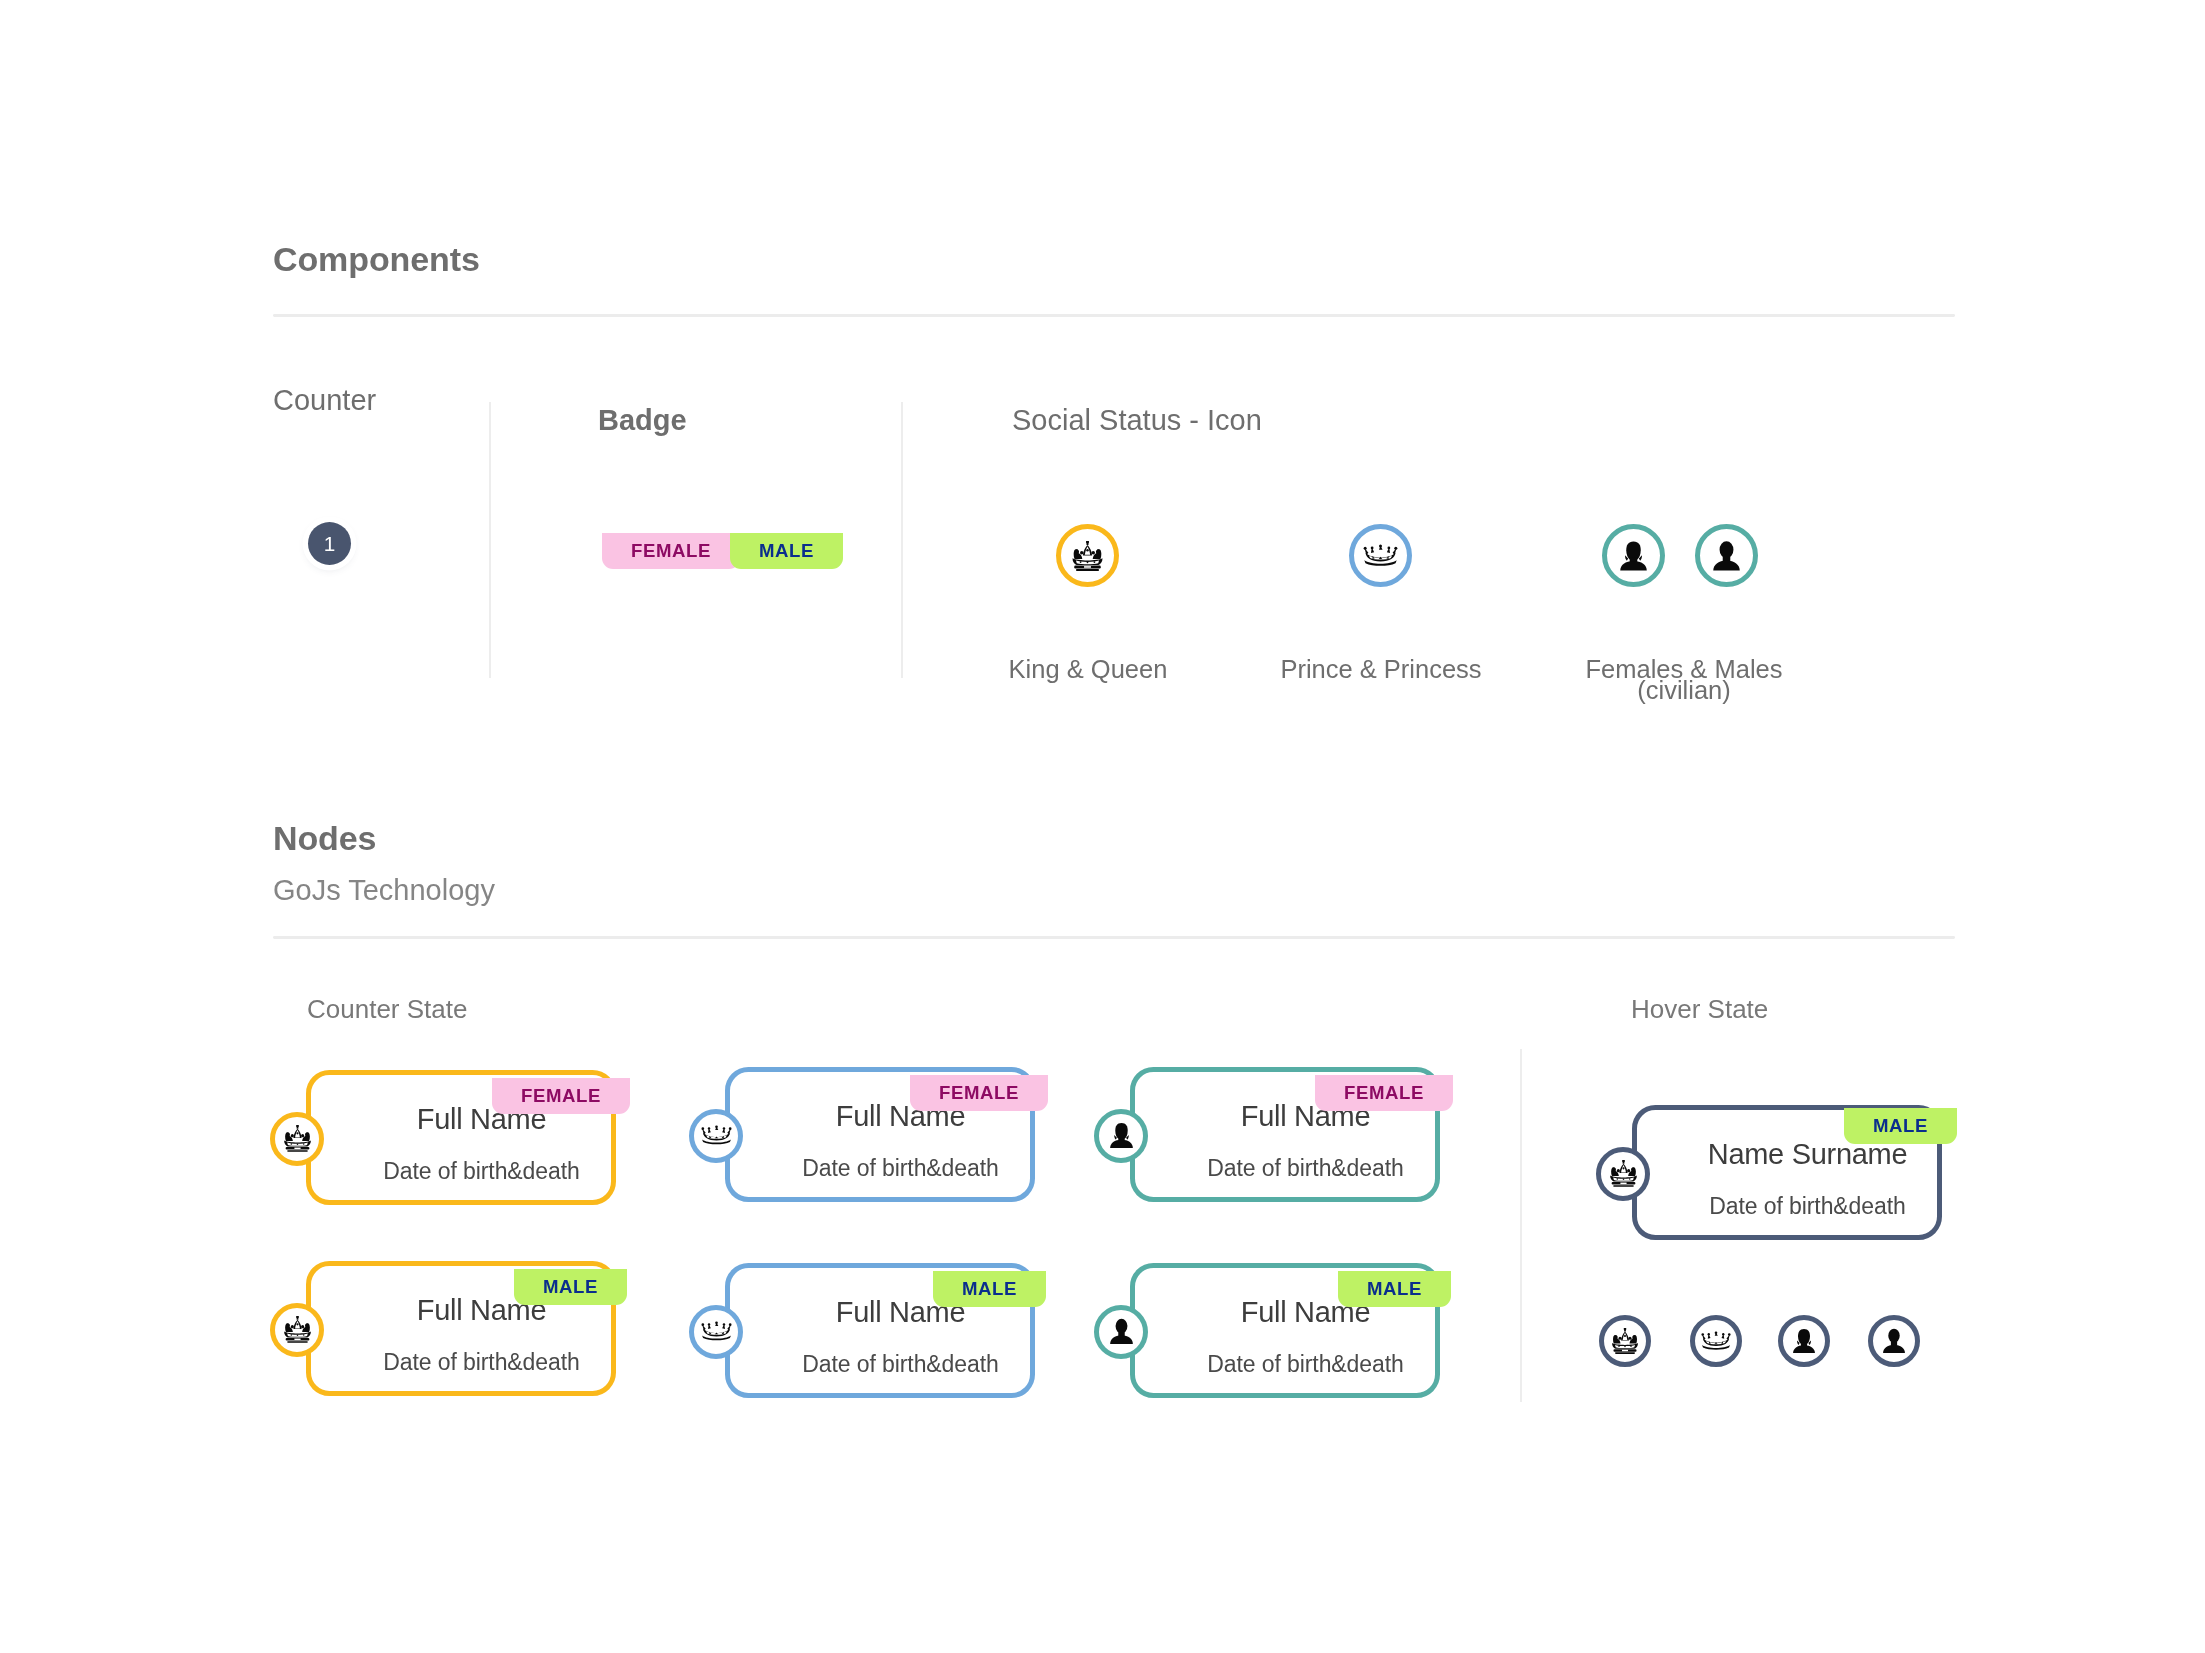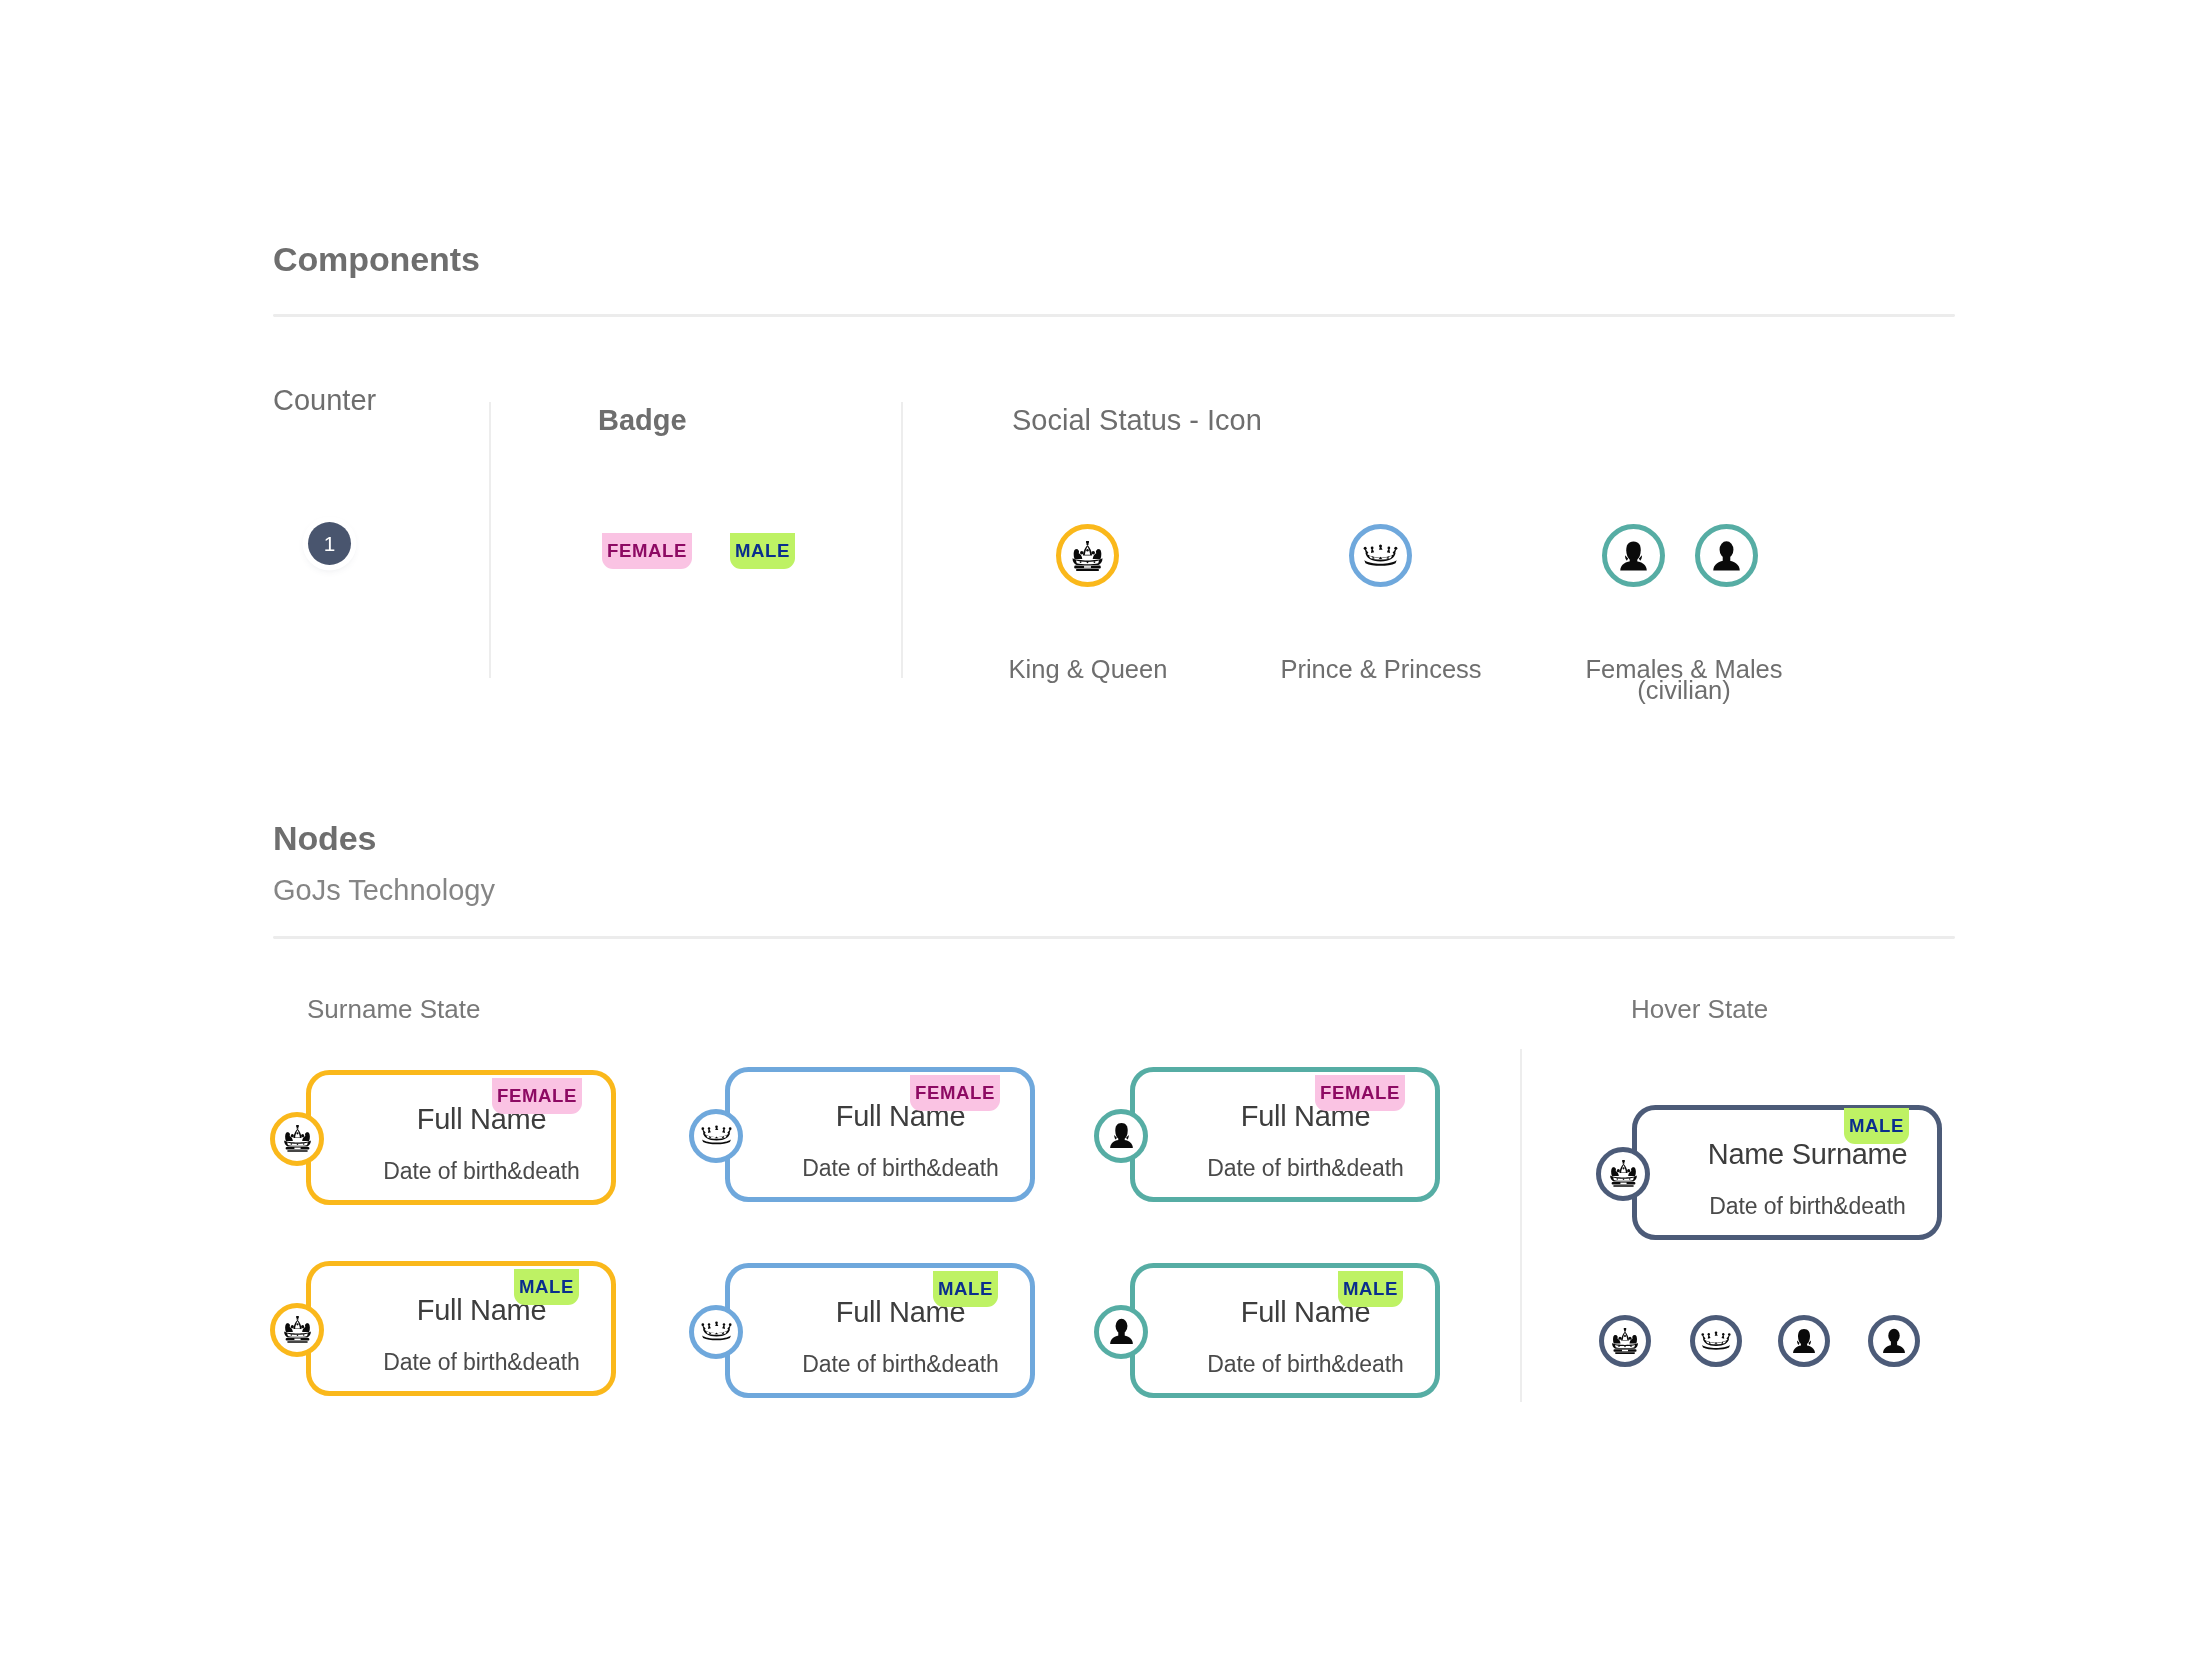--- a/index.html
+++ b/index.html
@@ -80,21 +80,21 @@
   
   .badge {
     position: absolute;
     display: flex;
     align-items: center;
     justify-content: center;
     font-size: 18.6px;
     font-weight: 700;
     letter-spacing: 0.6px;
     height: 36px;
-    padding: 0 5px;
+    padding: 0 29px;
     border-radius: 0 0 11px 11px;
     white-space: nowrap;
   }
   .badge-female { background: #fac3e3; color: #8d0a63; }
   .badge-male   { background: #bef264; color: #0a2e8d; }
 
   
   .status-circle {
     position: absolute;
     border-radius: 50%;
@@ -243,21 +243,21 @@
       </svg>
     </span>
   </div>
   <div class="icon-caption" style="left:1546px; top:611px; width:276px;">Females &amp; Males</div>
   <div class="icon-caption" style="left:1546px; top:632px; width:276px;">(civilian)</div>
 
   <div class="section-title" style="left:273px; top:819px;">Nodes</div>
   <div class="section-sub" style="left:273px; top:874px;">GoJs Technology</div>
   <div class="hrule" style="left:273px; top:936px; width:1682px;"></div>
 
-  <div class="state-label" style="left:307px; top:994px;">Surname State</div>
+  <div class="state-label" style="left:307px; top:994px;">Counter State</div>
   <div class="state-label" style="left:1631px; top:994px;">Hover State</div>
 
   <div class="vrule" style="left:1520px; top:1049px; height:353px;"></div>
 
   <div class="node" style="left:306px; top:1070px; width:310px; height:135px; border-width:5.5px; border-color:#FAB81B;">
     <div class="node-text" style="top:27.6px;">
       <div class="node-name">Full Name</div>
       <div class="node-date">Date of birth&amp;death</div>
     </div>
   </div>

